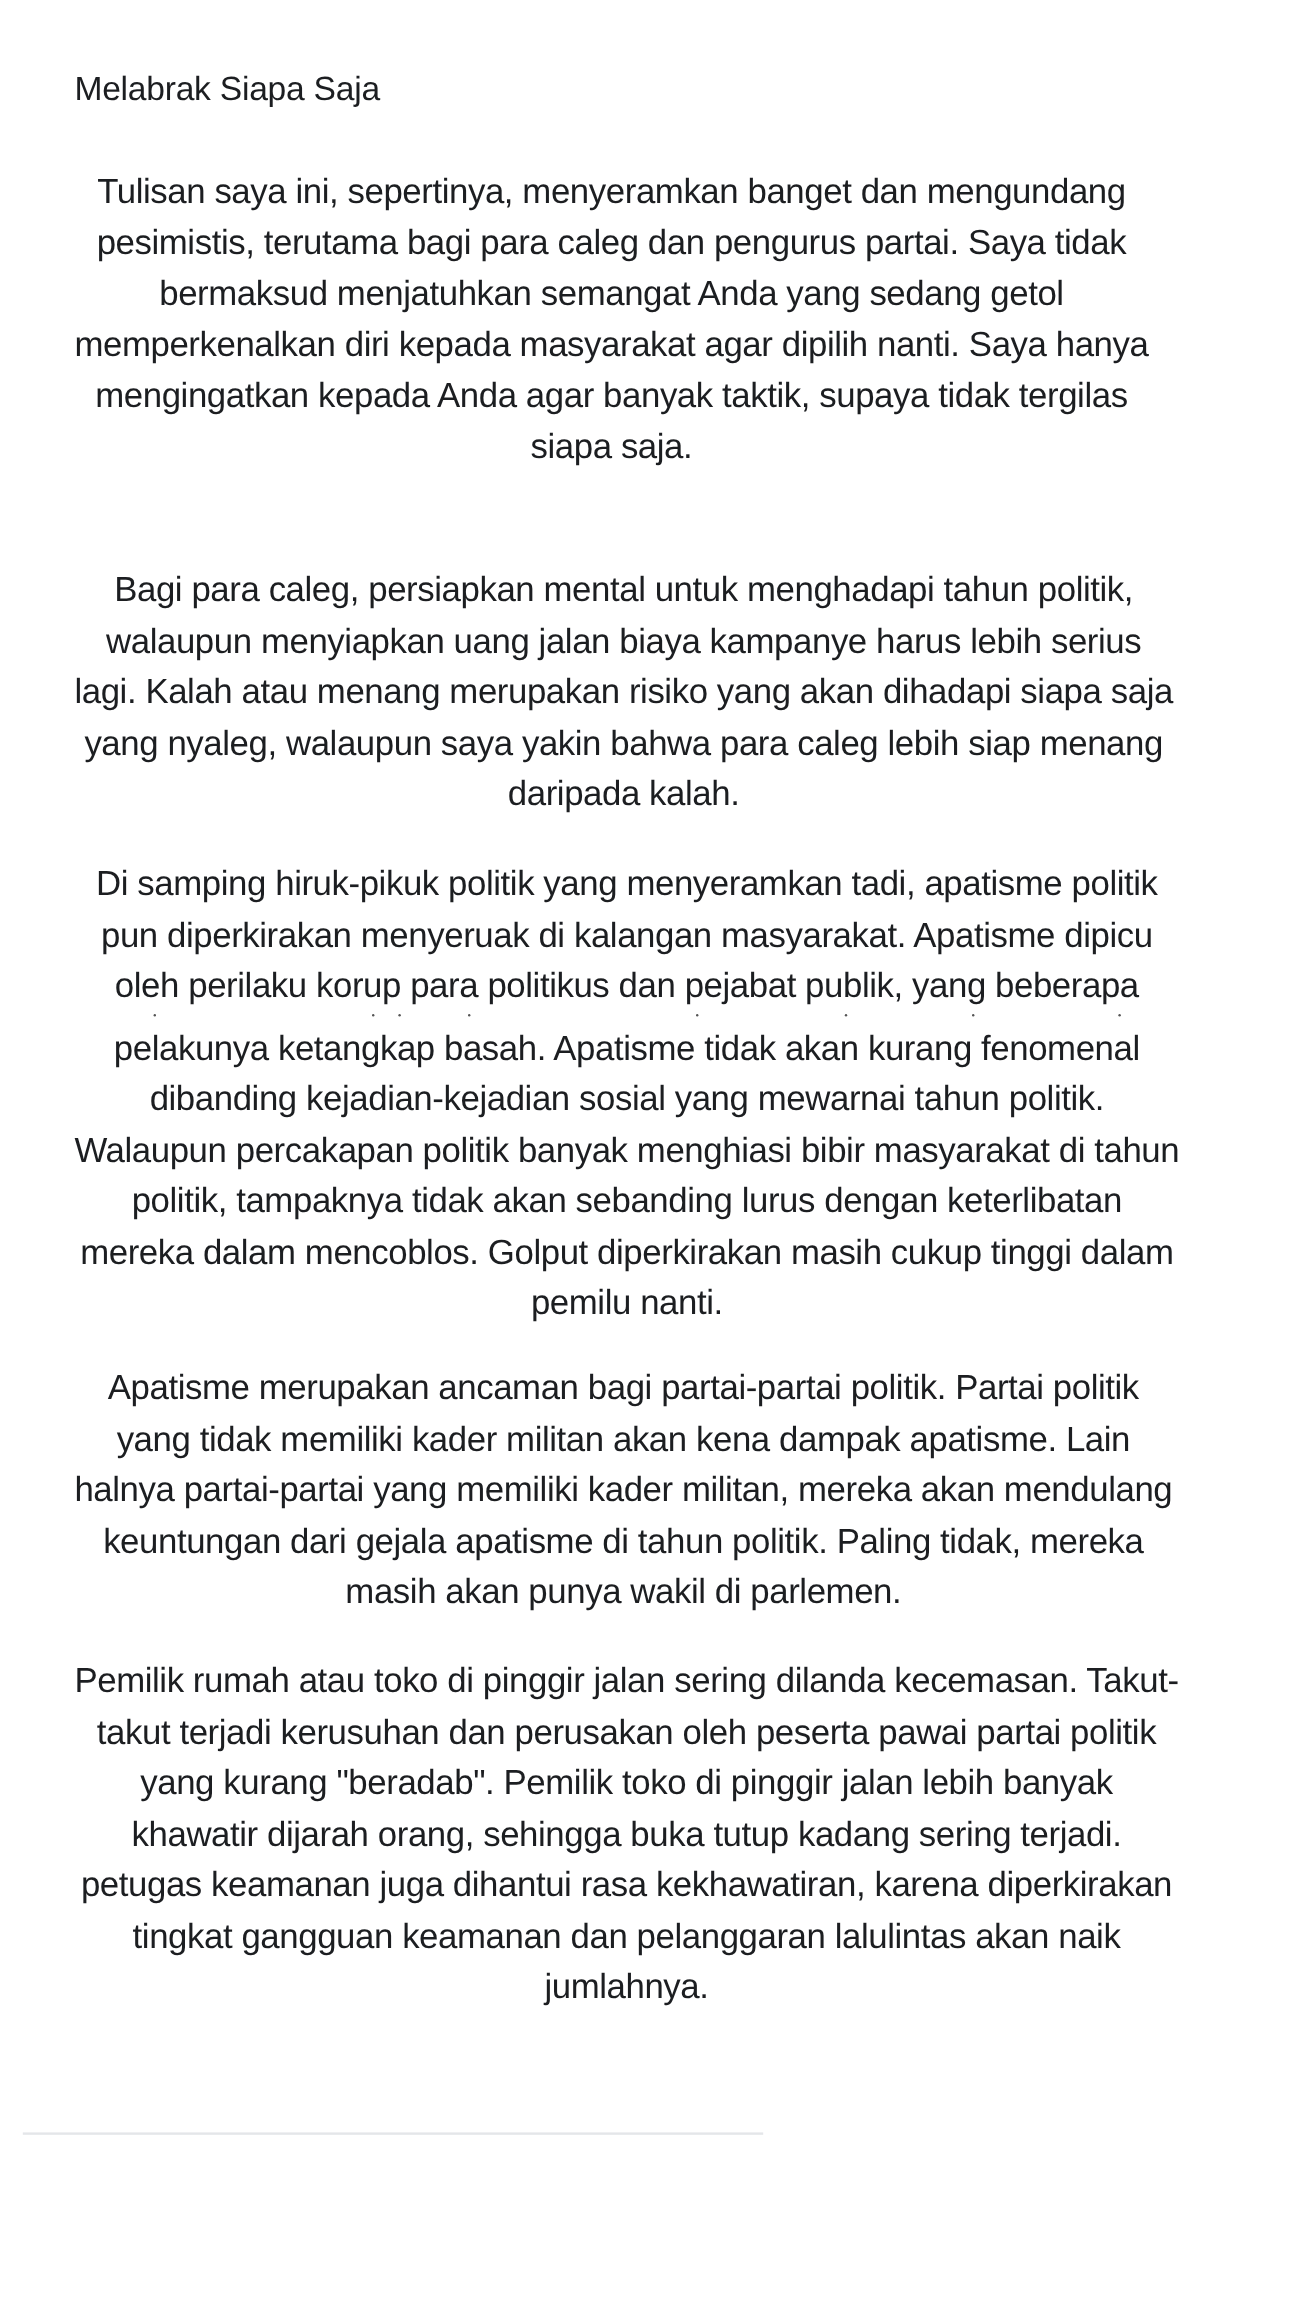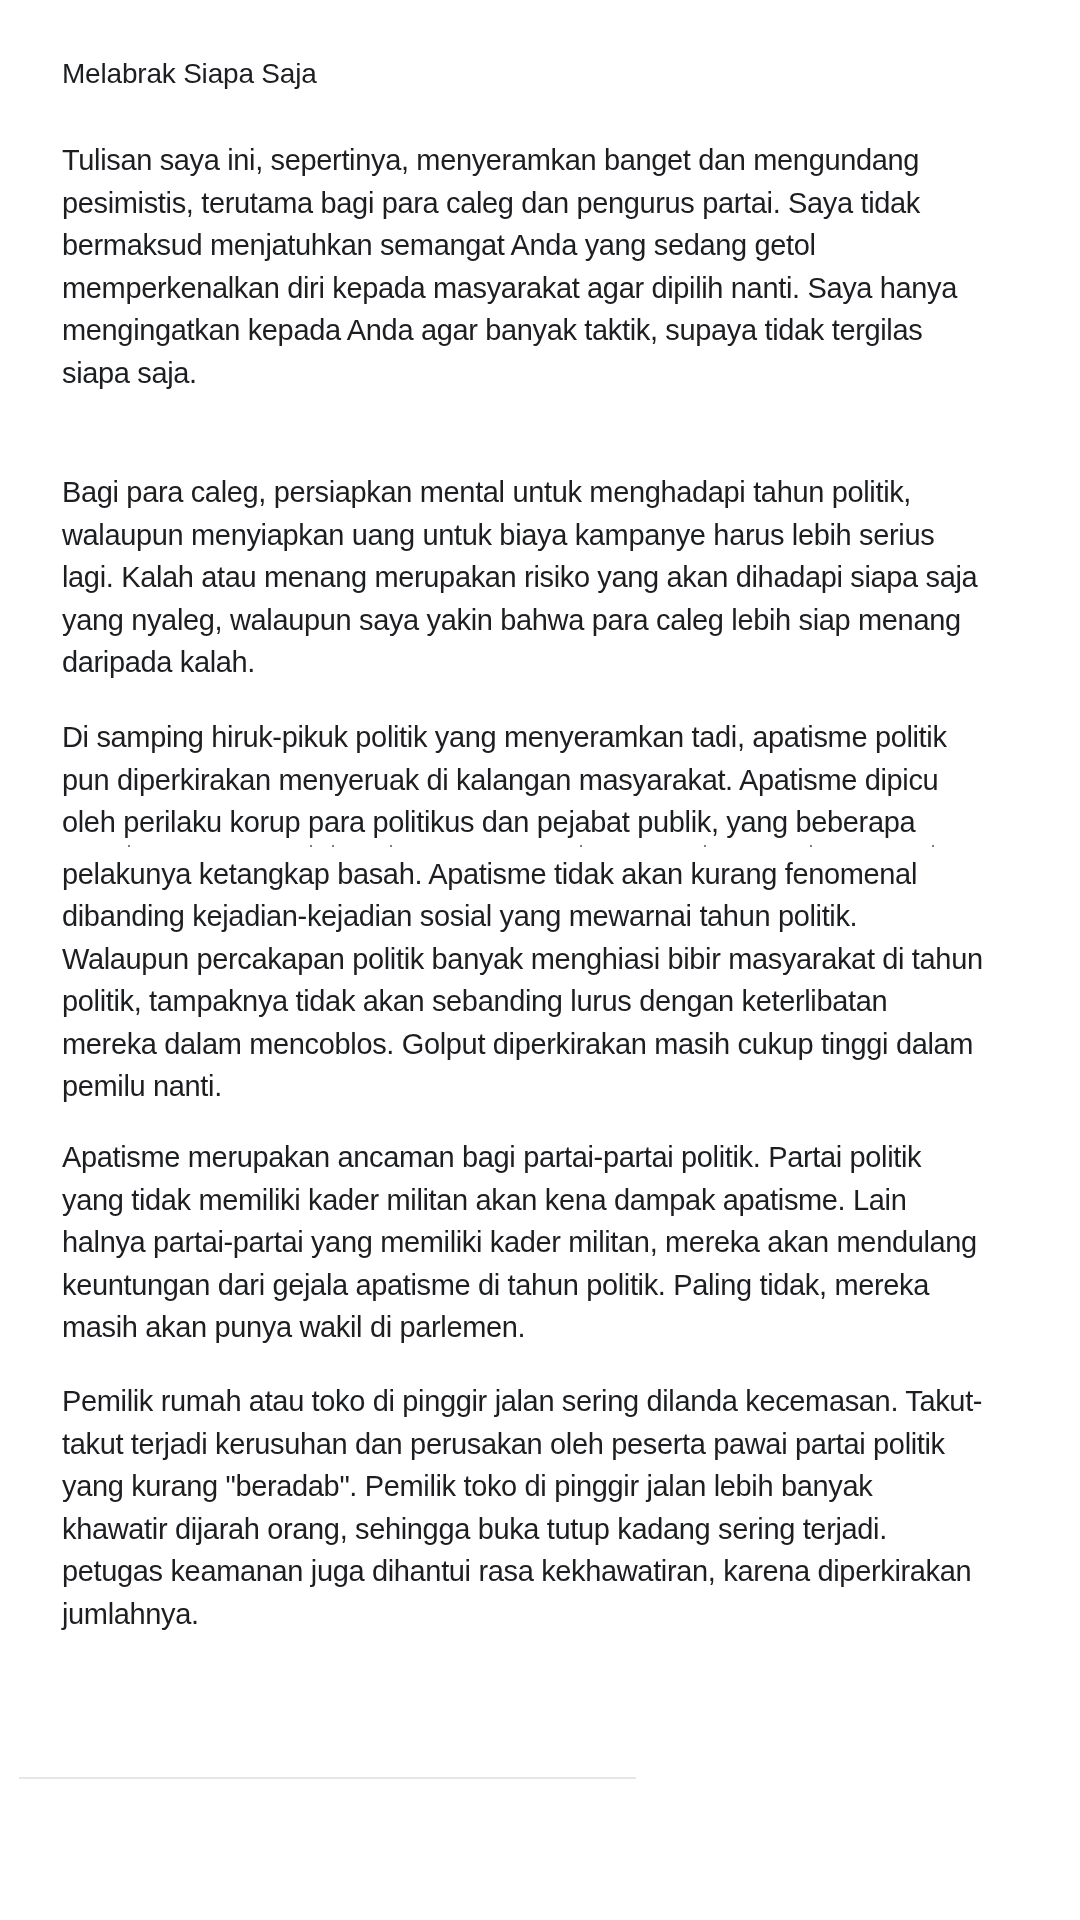--- a/index.html
+++ b/index.html
@@ -32,20 +32,21 @@
     white-space: nowrap;
     letter-spacing: -0.2px;
   }
   .para {
     position: absolute;
     left: 0;
     margin: 0;
     font-size: 29px;
     line-height: 42.5px;
     letter-spacing: -0.35px;
+    text-align: center;
   }
   .line {
     display: block;
     white-space: nowrap;
   }
   .seam {
     display: block;
     height: 9px;
     position: relative;
   }
@@ -76,21 +77,21 @@
     <span class="line">Tulisan saya ini, sepertinya, menyeramkan banget dan mengundang</span>
     <span class="line">pesimistis, terutama bagi para caleg dan pengurus partai. Saya tidak</span>
     <span class="line">bermaksud menjatuhkan semangat Anda yang sedang getol</span>
     <span class="line">memperkenalkan diri kepada masyarakat agar dipilih nanti. Saya hanya</span>
     <span class="line">mengingatkan kepada Anda agar banyak taktik, supaya tidak tergilas</span>
     <span class="line">siapa saja.</span>
   </p>
 
   <p class="para" style="top:471px">
     <span class="line">Bagi para caleg, persiapkan mental untuk menghadapi tahun politik,</span>
-    <span class="line">walaupun menyiapkan uang untuk biaya kampanye harus lebih serius</span>
+    <span class="line">walaupun menyiapkan uang jalan biaya kampanye harus lebih serius</span>
     <span class="line">lagi. Kalah atau menang merupakan risiko yang akan dihadapi siapa saja</span>
     <span class="line">yang nyaleg, walaupun saya yakin bahwa para caleg lebih siap menang</span>
     <span class="line">daripada kalah.</span>
   </p>
 
   <p class="para" style="top:716px">
     <span class="line">Di samping hiruk-pikuk politik yang menyeramkan tadi, apatisme politik</span>
     <span class="line">pun diperkirakan menyeruak di kalangan masyarakat. Apatisme dipicu</span>
     <span class="line">oleh perilaku korup para politikus dan pejabat publik, yang beberapa</span>
     <span class="seam">
@@ -118,17 +119,18 @@
     <span class="line">keuntungan dari gejala apatisme di tahun politik. Paling tidak, mereka</span>
     <span class="line">masih akan punya wakil di parlemen.</span>
   </p>
 
   <p class="para" style="top:1380px">
     <span class="line">Pemilik rumah atau toko di pinggir jalan sering dilanda kecemasan. Takut-</span>
     <span class="line">takut terjadi kerusuhan dan perusakan oleh peserta pawai partai politik</span>
     <span class="line">yang kurang "beradab". Pemilik toko di pinggir jalan lebih banyak</span>
     <span class="line">khawatir dijarah orang, sehingga buka tutup kadang sering terjadi.</span>
     <span class="line">petugas keamanan juga dihantui rasa kekhawatiran, karena diperkirakan</span>
+    <span class="line">tingkat gangguan keamanan dan pelanggaran lalulintas akan naik</span>
     <span class="line">jumlahnya.</span>
   </p>
 </article>
 
 <div class="divider"></div>
 
 </body></html>

